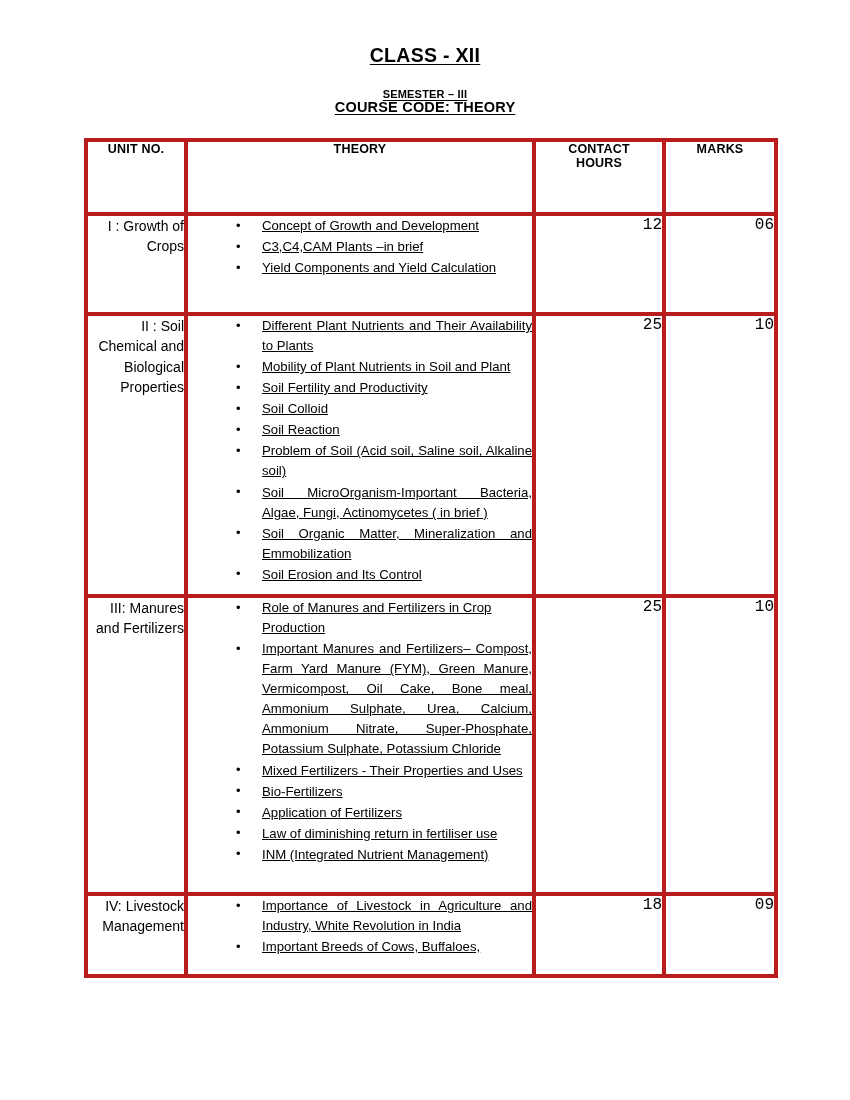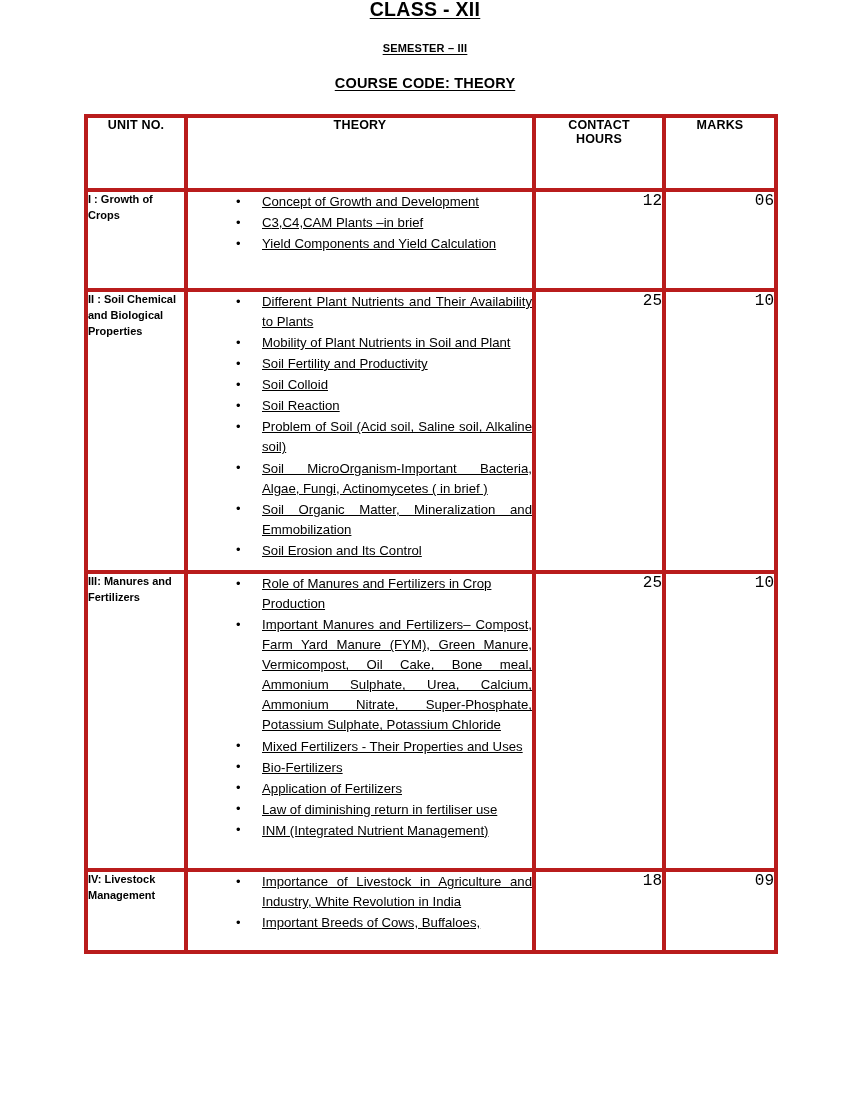--- a/index.html
+++ b/index.html
@@ -18,20 +18,21 @@
   .page {
     position: relative;
     width: 850px;
     height: 1100px;
     box-sizing: border-box;
     padding: 0;
   }
 
   
   .headings {
+    padding-top: 46px;
   }
   .hline {
     text-align: center;
     font-weight: bold;
     line-height: 1.0;
   }
   .hline span {
     text-decoration: underline;
     text-underline-offset: 2px;
   }
@@ -57,21 +58,20 @@
     padding: 0 85px 0 84px;
     font-weight: bold;
     font-size: 15px;
   }
   .row-marks span {
     text-decoration: underline;
     text-underline-offset: 2px;
   }
   .h-course {
     font-size: 14.5px;
-    margin-top: 22px;
     letter-spacing: .2px;
     text-align: center;
   }
 
   
   .table-wrap {
     margin-top: 24px;
     padding-left: 84px;
   }
   table.syllabus {
@@ -95,23 +95,23 @@
     font-weight: bold;
     font-size: 12.5px;
     vertical-align: middle;
     height: 70px;
     letter-spacing: .2px;
   }
   th.hdr-contact .l1 { display: block; }
   th.hdr-contact .l2 { display: block; }
 
   td.unit {
-    text-align: left;
-    font-weight: bold;
-    font-size: 11px;
+    text-align: right;
+    font-weight: normal;
+    font-size: 14px;
     line-height: 1.45;
     padding: 9px 4px 6px 4px;
   }
   td.num {
     text-align: right;
     font-size: 16px;
     vertical-align: middle;
     padding: 0 4px;
     font-family: Liberation Mono, monospace;
   }

